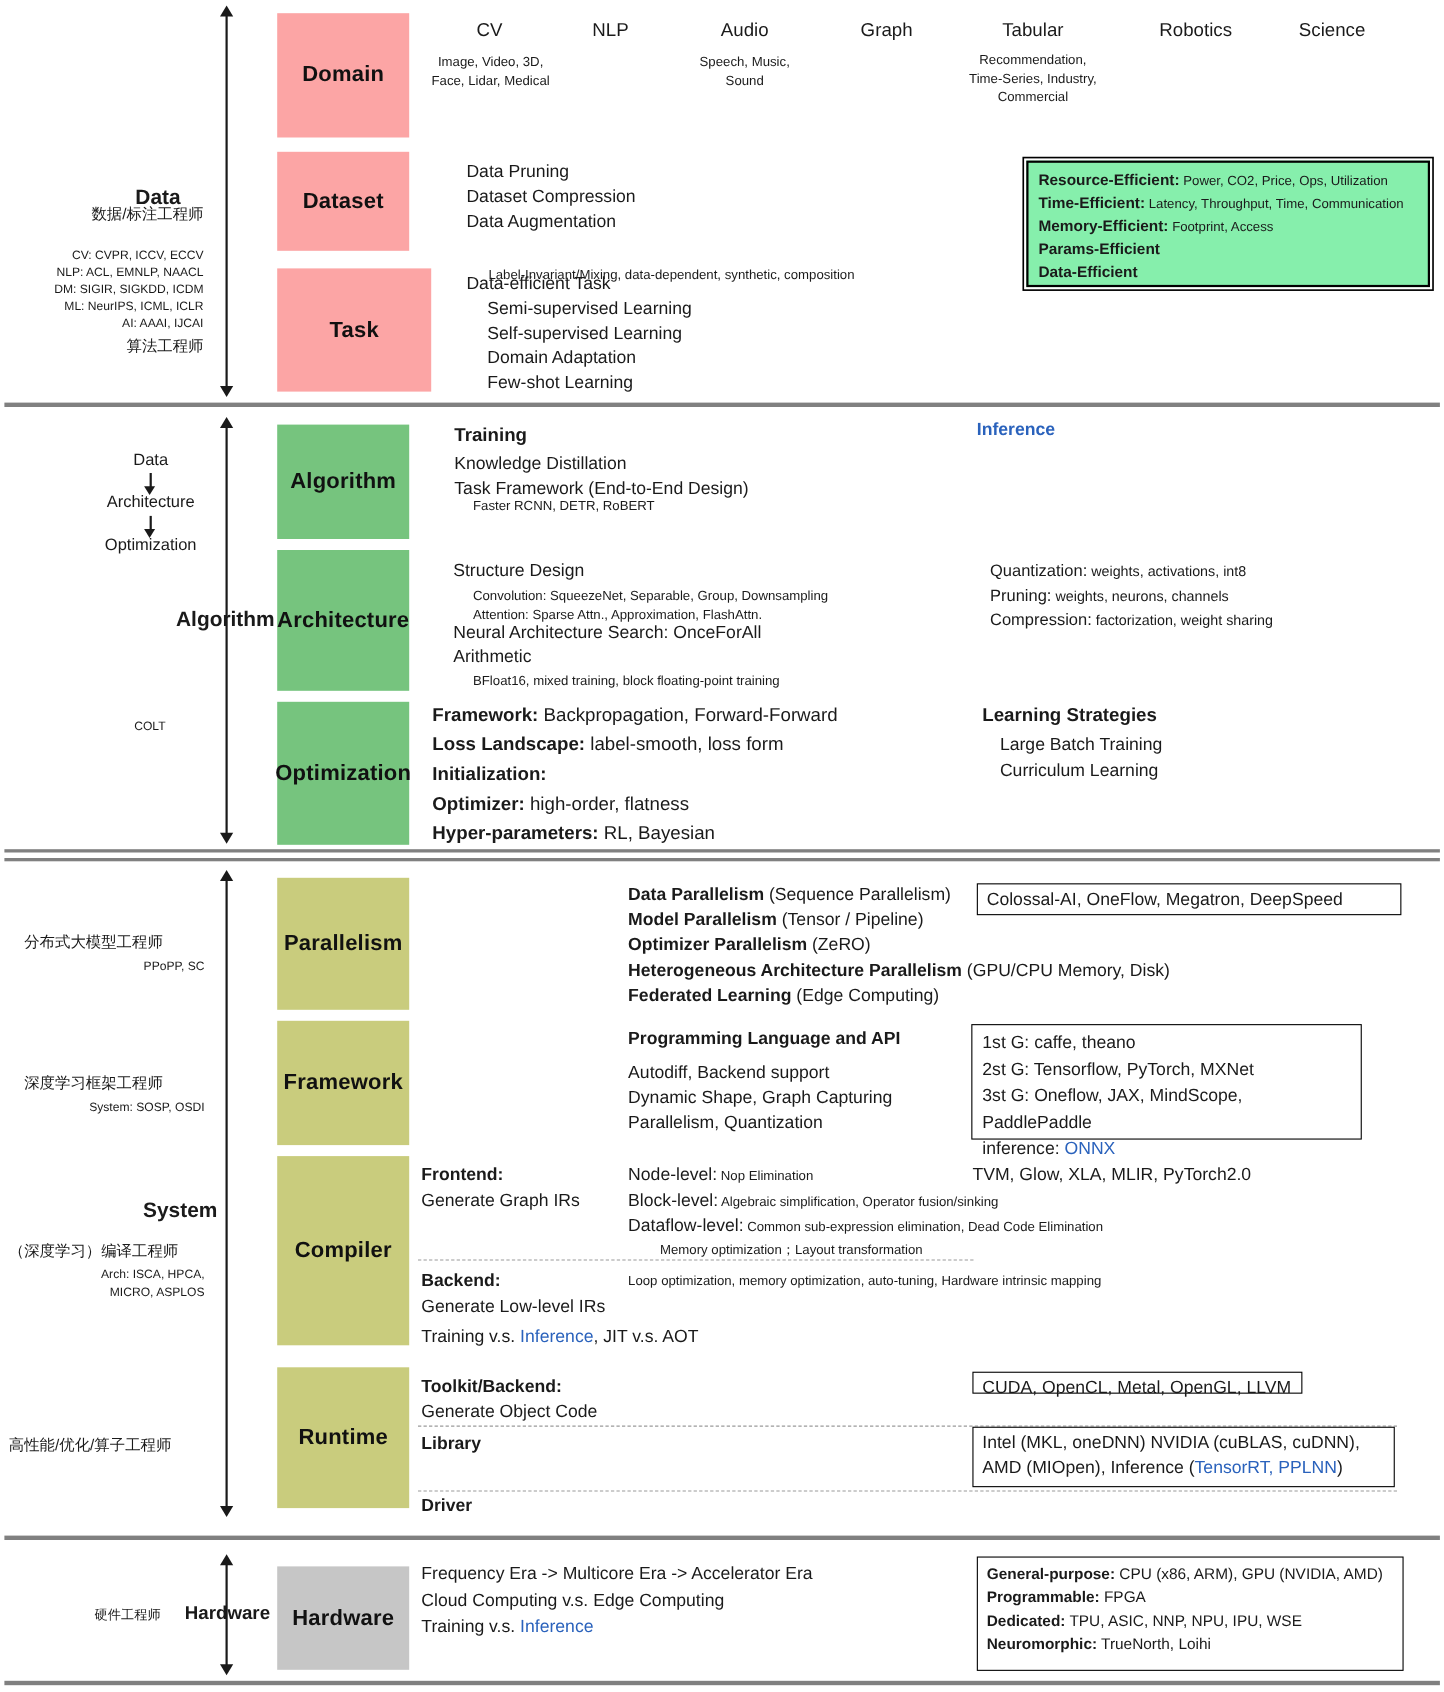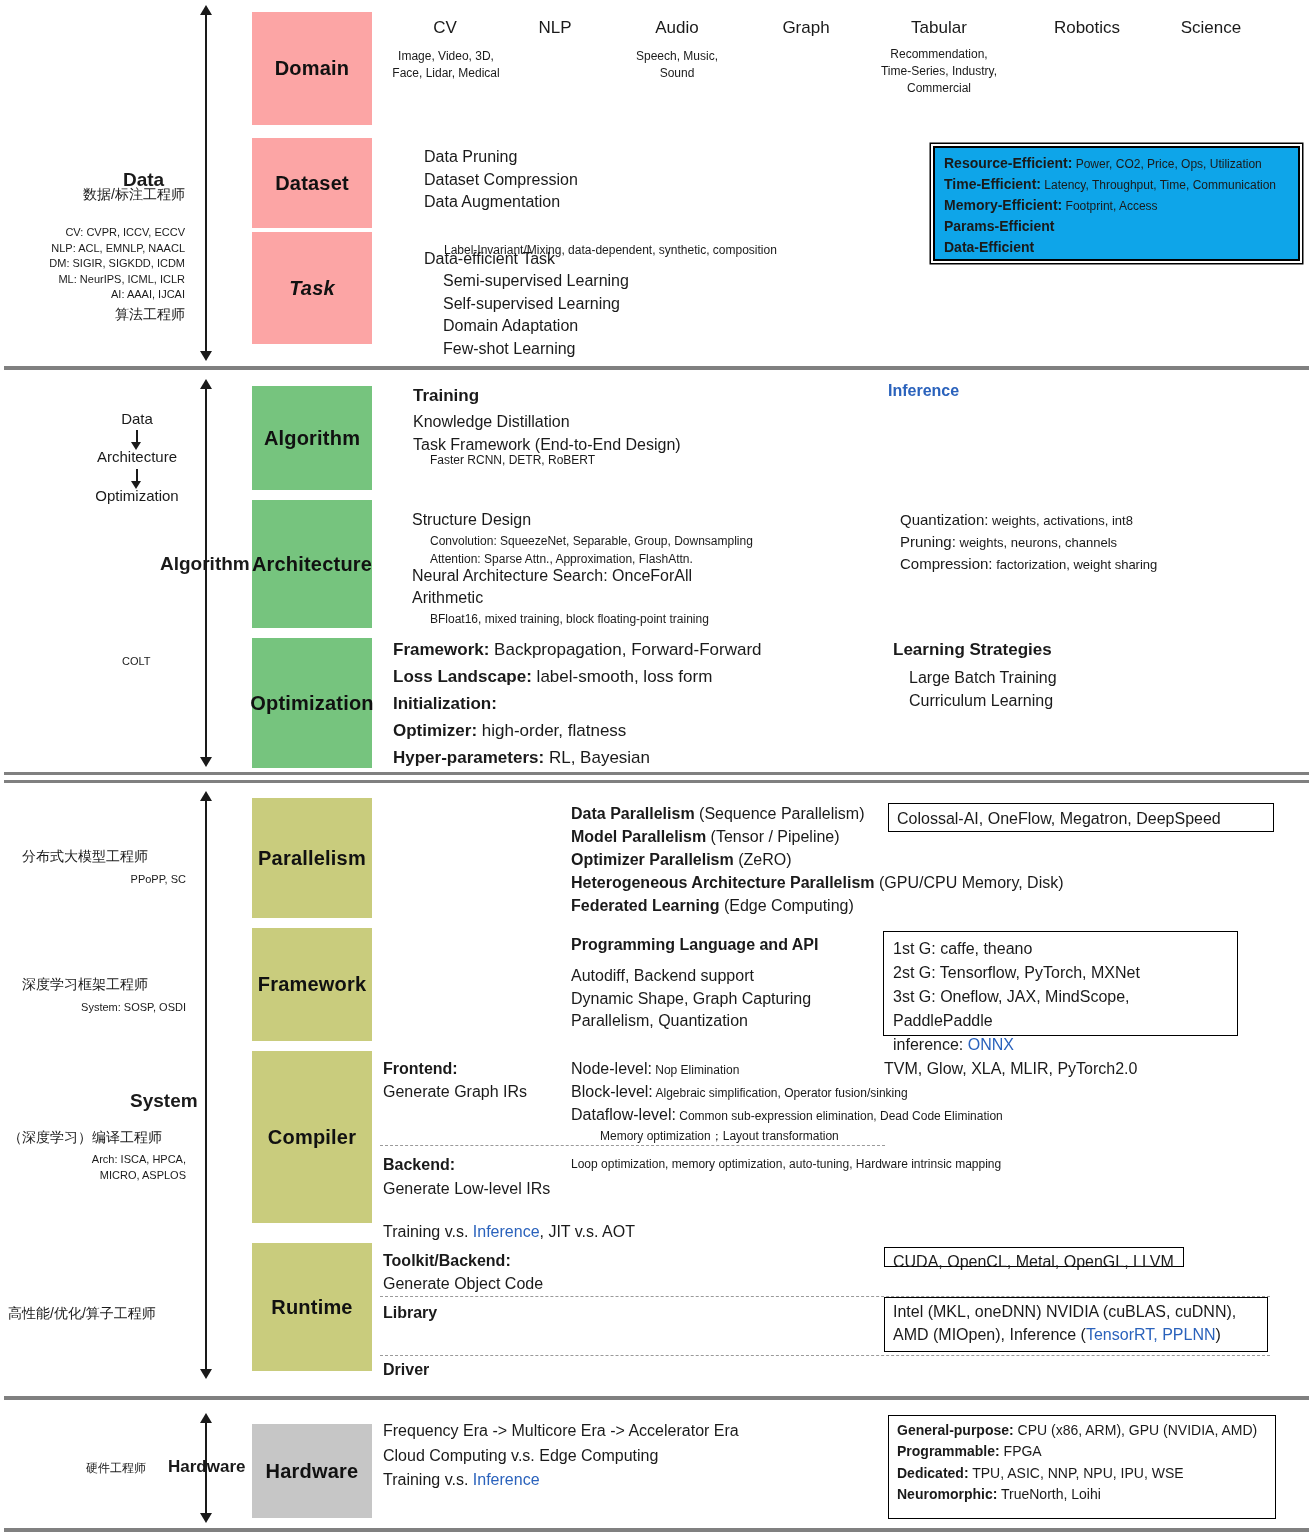--- a/index.html
+++ b/index.html
@@ -54,21 +54,21 @@
   .blue{ color:#2a62bc; }
   .ctr { text-align:center; }
   .rgt { text-align:right; }
   .lh  { line-height:1.42; }
 
   
   .obox {
     position:absolute; border:1.6px solid #000; background:#fff;
     padding:5px 9px; line-height:1.50;
   }
-  .obox.yellow { background:#0ea5e9; border:2px solid #000; box-shadow:0 0 0 2px #fff, 0 0 0 3.5px #000; }
+  .obox.yellow { background:#86efac; border:2px solid #000; box-shadow:0 0 0 2px #fff, 0 0 0 3.5px #000; }
 
   
   .dash { position:absolute; border-top:1.5px dashed #9a9a9a; }
 </style>
 </head>
 <body>
 
 <div class="stack">
 
   <div class="hrule thick" style="top:366px;"></div>
@@ -89,21 +89,21 @@
     <div>AI: AAAI, IJCAI</div>
   </div>
   <div class="txt t14 rgt" style="left:0px; top:306px; width:185px;">算法工程师</div>
 
   <div class="stage purple" style="left:252px; top:12px; width:120px; height:113px;">
     <span>Domain</span>
   </div>
   <div class="stage purple" style="left:252px; top:138px; width:120px; height:90px;">
     <span>Dataset</span>
   </div>
-  <div class="stage purple" style="left:252px; top:232px; width:120px; height:112px;font-style:italic;">
+  <div class="stage purple" style="left:252px; top:244px; width:140px; height:112px;">
     <span>Task</span>
   </div>
 
   <div class="txt t17 ctr" style="left:399px; top:18px; width:92px;">CV</div>
   <div class="txt t12 ctr lh" style="left:385px; top:48px; width:122px;">
     <div>Image, Video, 3D,</div>
     <div>Face, Lidar, Medical</div>
   </div>
 
   <div class="txt t17 ctr" style="left:514px; top:18px; width:82px;">NLP</div>
@@ -303,21 +303,21 @@
     <span>Dataflow-level:</span><span class="t12"> Common sub-expression elimination, Dead Code Elimination</span>
   </div>
   <div class="txt t12" style="left:600px; top:1128px;">Memory optimization；Layout transformation</div>
   <div class="txt t16" style="left:884px; top:1060px;">TVM, Glow, XLA,  MLIR,  PyTorch2.0</div>
 
   <div class="dash" style="left:380px; top:1145px; width:505px;"></div>
 
   <div class="txt t16 b" style="left:383px; top:1156px;">Backend:</div>
   <div class="txt t16" style="left:383px; top:1180px;">Generate Low-level IRs</div>
   <div class="txt t12" style="left:571px; top:1157px;">Loop optimization, memory optimization, auto-tuning, Hardware intrinsic mapping</div>
-  <div class="txt t16" style="left:383px; top:1207px;margin-top:16px;">
+  <div class="txt t16" style="left:383px; top:1207px;">
     <span>Training v.s. </span><span class="blue">Inference</span><span>, JIT v.s. AOT</span>
   </div>
 
   <div class="txt t16 b" style="left:383px; top:1252px;">Toolkit/Backend:</div>
   <div class="txt t16" style="left:383px; top:1275px;">Generate Object Code</div>
   <div class="obox" style="left:884px; top:1247px; width:300px; height:20px; padding:2px 8px; font-size:16px;">
     <span>CUDA, OpenCL, Metal, OpenGL, LLVM</span>
   </div>
 
   <div class="dash" style="left:380px; top:1296px; width:890px;"></div>

